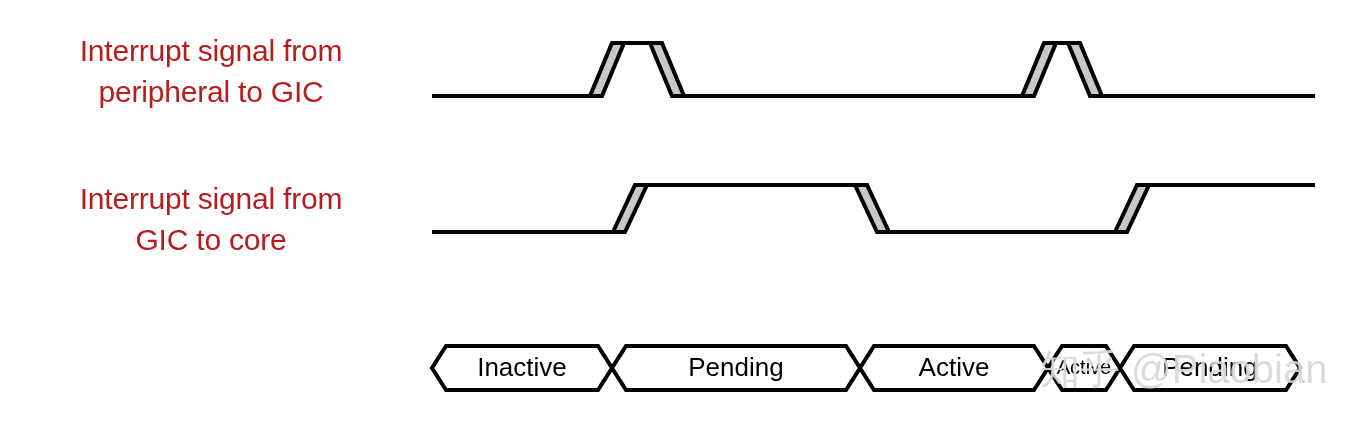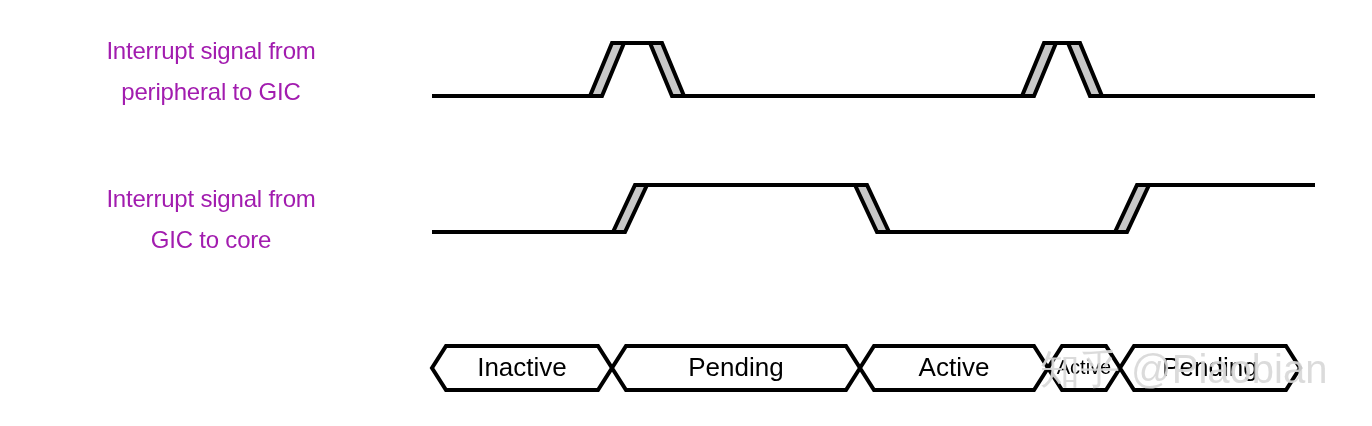--- a/index.html
+++ b/index.html
@@ -16,23 +16,23 @@
     position: relative;
   }
   #diagram-root {
     position: relative;
     width: 1372px;
     height: 426px;
   }
   .row-label {
     position: absolute;
     text-align: center;
-    font-size: 24px;
+    font-size: 30px;
     line-height: 41px;
-    color: #a21caf;
+    color: #b91c1c;
     font-family: "Liberation Sans", sans-serif;
     white-space: pre-line;
     letter-spacing: -0.2px;
   }
   #label-row-0 { left: 6px; top: 30px;  width: 410px; }
   #label-row-1 { left: 6px; top: 178px; width: 410px; }
   #label-row-2 { left: 6px; top: 312px; width: 410px; }
 
   #wave-svg {
     position: absolute;

